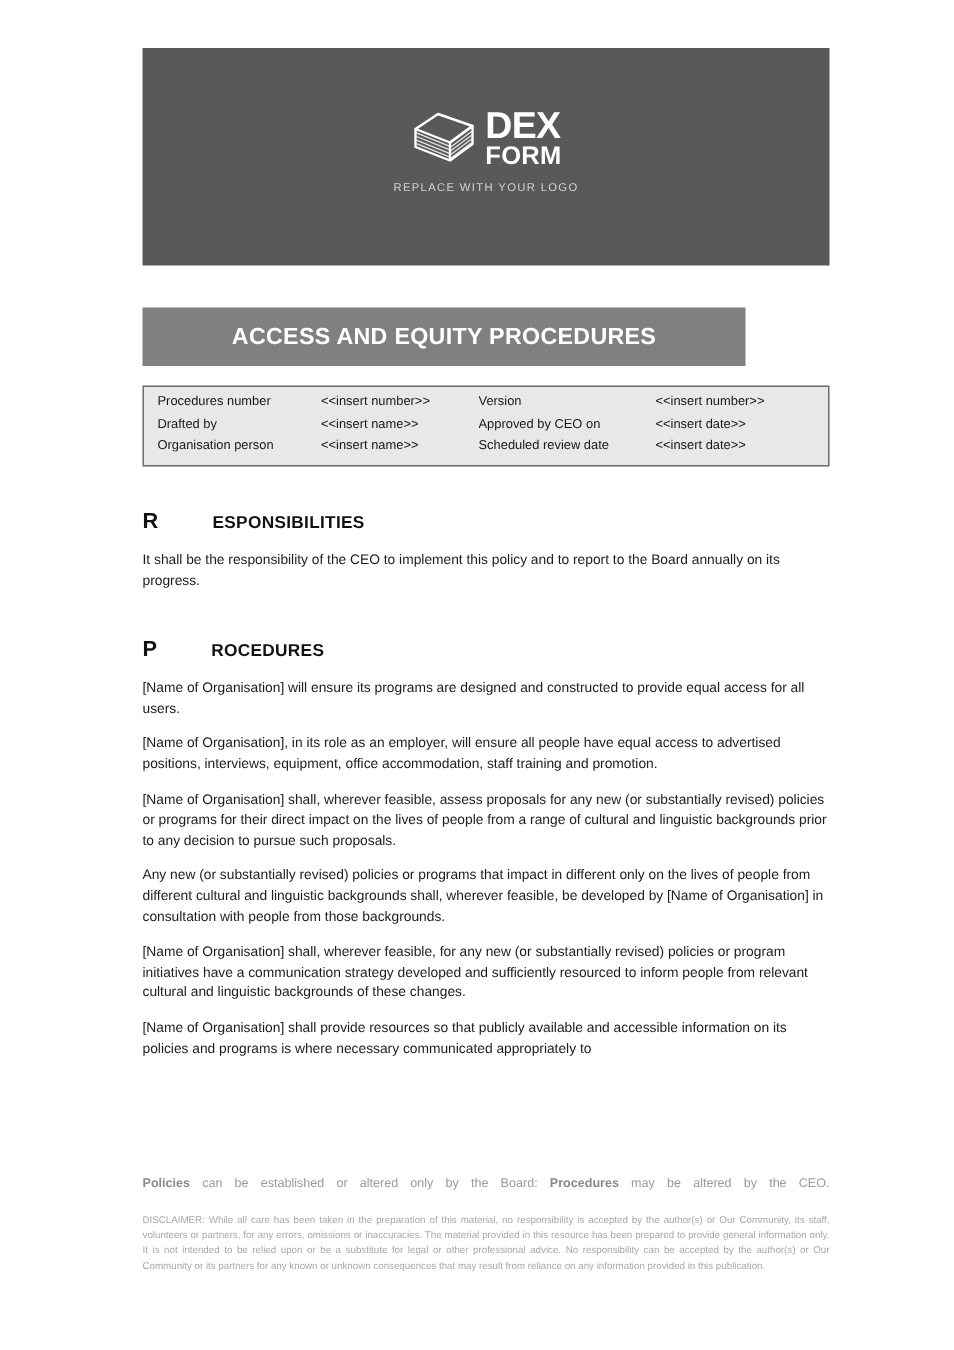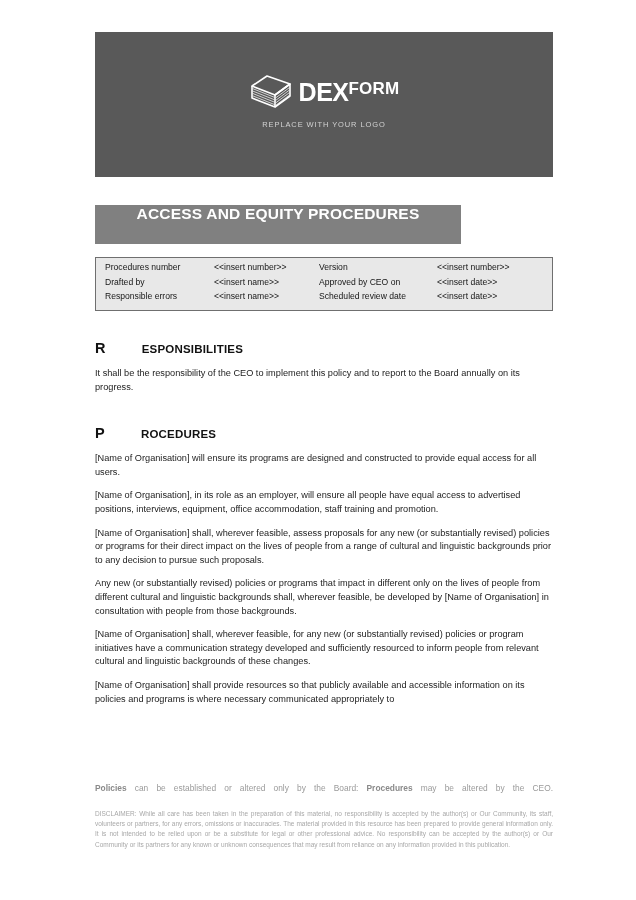--- a/index.html
+++ b/index.html
@@ -45,21 +45,21 @@
     align-items: center;
     gap: 6px;
   }
   .logo-mark {
     width: 44px;
     height: 40px;
     flex: 0 0 auto;
   }
   .logo-words {
     display: flex;
-    flex-direction: row;
+    flex-direction: column;
     line-height: 0.92;
   }
   .logo-dex {
     font-size: 25px;
     font-weight: bold;
     color: #ffffff;
     letter-spacing: -0.5px;
   }
   .logo-form {
     font-size: 17px;
@@ -73,24 +73,25 @@
     letter-spacing: 0.9px;
     color: #d2d2d2;
     font-family: "Liberation Sans", sans-serif;
   }
 
   
   .title-bar {
     position: absolute;
     left: 95px;
     top: 205px;
-    width: 366px;
+    width: 402px;
     height: 39px;
     background: #808080;
     display: flex;
+    align-items: center;
     justify-content: center;
   }
   .title-bar-text {
     color: #ffffff;
     font-size: 15.5px;
     font-weight: bold;
     letter-spacing: 0.2px;
   }
 
   
@@ -224,21 +225,21 @@
       <span class="meta-cell c3">Version</span>
       <span class="meta-cell c4">&lt;&lt;insert number&gt;&gt;</span>
     </div>
     <div class="meta-row">
       <span class="meta-cell c1">Drafted by</span>
       <span class="meta-cell c2">&lt;&lt;insert name&gt;&gt;</span>
       <span class="meta-cell c3">Approved by CEO on</span>
       <span class="meta-cell c4">&lt;&lt;insert date&gt;&gt;</span>
     </div>
     <div class="meta-row">
-      <span class="meta-cell c1">Responsible errors</span>
+      <span class="meta-cell c1">Organisation person</span>
       <span class="meta-cell c2">&lt;&lt;insert name&gt;&gt;</span>
       <span class="meta-cell c3">Scheduled review date</span>
       <span class="meta-cell c4">&lt;&lt;insert date&gt;&gt;</span>
     </div>
   </div>
 
   <div class="content">
 
     <h2 class="section-head"><span class="cap">R</span><span class="rest">ESPONSIBILITIES</span></h2>
     <p class="body-text">It shall be the responsibility of the CEO to implement this policy and to report to the Board annually on its progress.</p>

